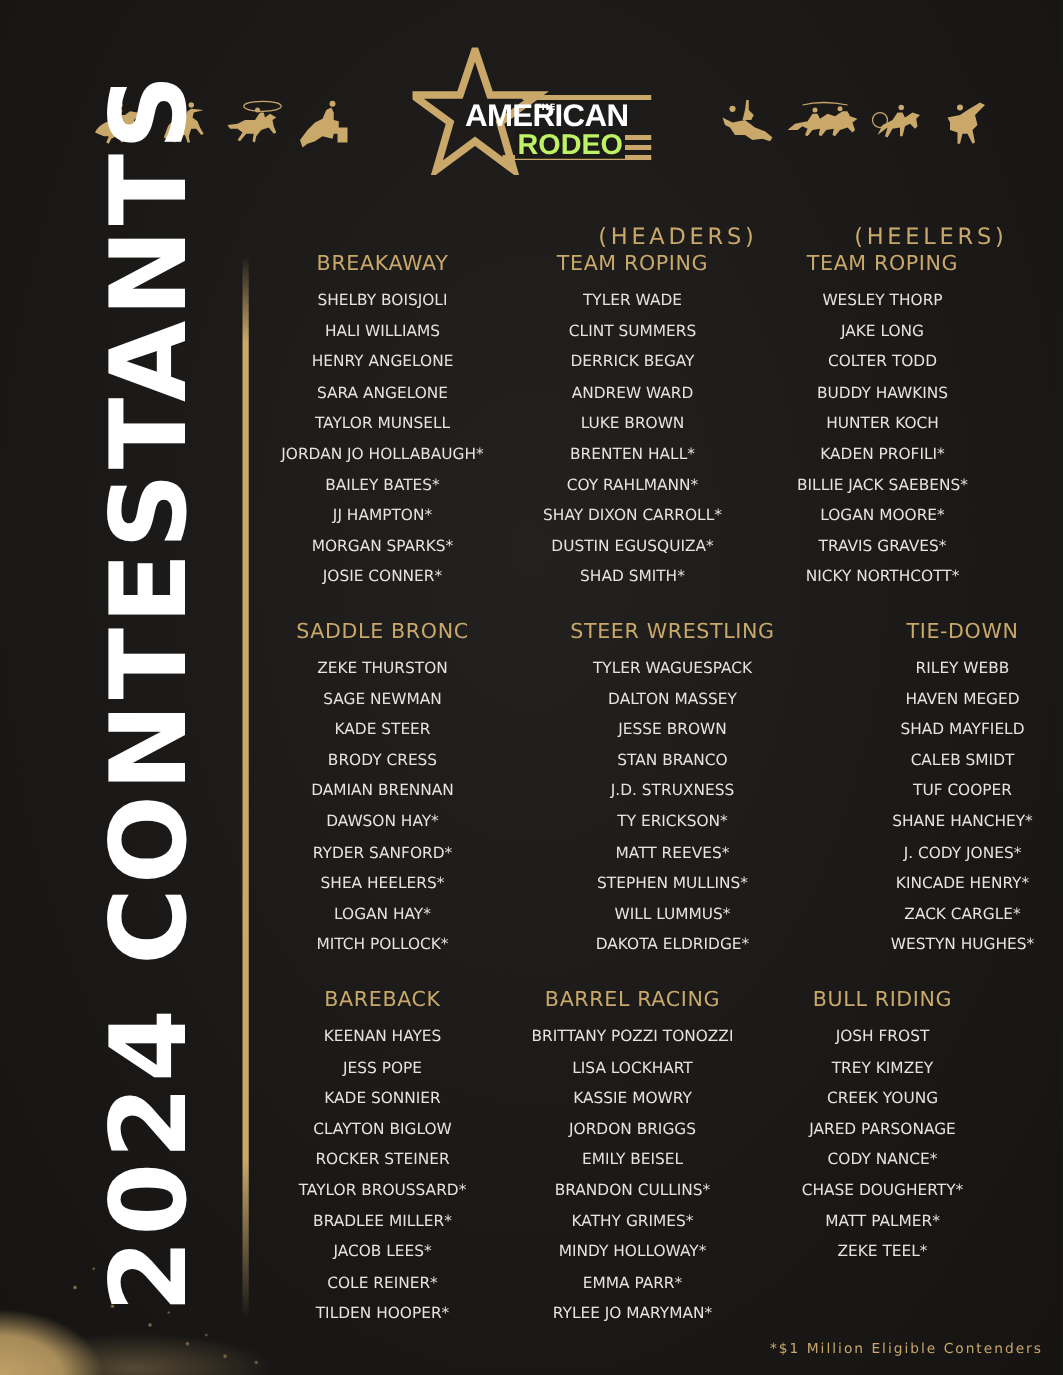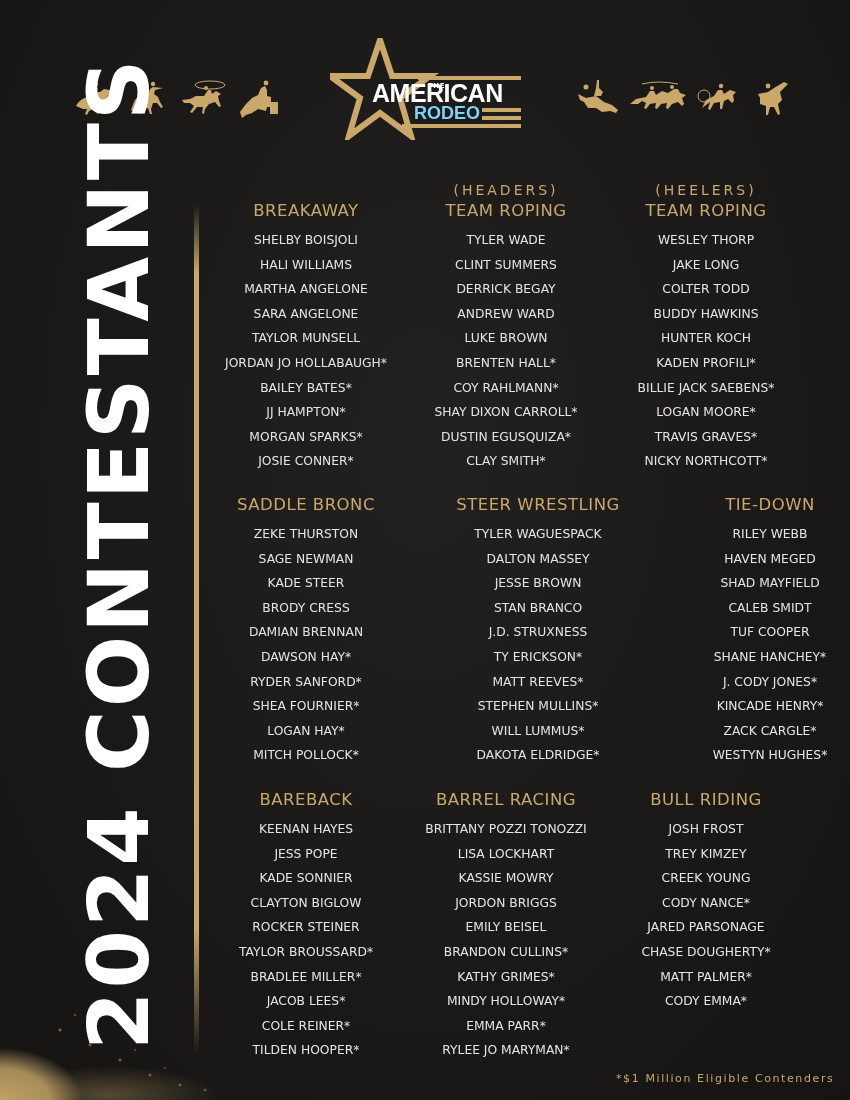--- a/index.html
+++ b/index.html
@@ -29,21 +29,21 @@
   }
   .header-icons { position: absolute; top: 78px; display: flex; gap: 6px; align-items: flex-end; }
   .header-icons.left { left: 72px; }
   .header-icons.right { left: 574px; }
   .rider-icon { width: 48px; height: 40px; display: block; }
 
   .logo { position: absolute; left: 330px; top: 38px; width: 195px; height: 102px; }
   .logo svg { position: absolute; left: 0; top: 0; }
   .logo .the { position: absolute; left: 98px; top: 44px; font-size: 7px; font-weight: bold; color: #fff; letter-spacing: 0.5px; }
   .logo .american { position: absolute; left: 42px; top: 43px; font-size: 25px; font-weight: bold; color: #fff; letter-spacing: -0.5px; line-height: 1; font-family: "Liberation Sans", sans-serif; }
-  .logo .rodeo { position: absolute; left: 82px; top: 66px; font-size: 18px; font-weight: bold; color: #7dd3fc; line-height: 1; font-family: "Liberation Sans", sans-serif; padding: 0 2px; background: #1b1a19; }
+  .logo .rodeo { position: absolute; left: 82px; top: 66px; font-size: 23px; font-weight: bold; color: #bef264; line-height: 1; font-family: "Liberation Sans", sans-serif; padding: 0 2px; background: #1b1a19; }
 
   .side-title {
     position: absolute; left: 85px; top: 1050px;
     transform-origin: 0 0; transform: rotate(-90deg);
     width: 850px; height: 68px;
     font-family: "DejaVu Sans", sans-serif; font-weight: bold;
     font-size: 84px; line-height: 68px; color: #ffffff;
     letter-spacing: 3px; white-space: nowrap;
   }
   .divider {
@@ -51,21 +51,21 @@
     background: linear-gradient(to bottom, rgba(201,168,106,0) 0%, #c9a86a 8%, #c9a86a 85%, rgba(201,168,106,0) 100%);
     border-radius: 3px;
   }
 
   .grid { position: absolute; left: 206px; top: 176px; width: 600px; }
   .row { display: flex; }
   .col { width: 200px; text-align: center; }
   .row-0 { }
   .row-1 { position: absolute; top: 318px; left: 0; gap: 32px; }
   .row-2 { position: absolute; top: 613px; left: 0; }
-  .sub { height: 20px; font-size: 14px; letter-spacing: 3px; color: #c9a86a; line-height: 20px; }
+  .sub { height: 20px; font-size: 18px; letter-spacing: 3px; color: #c9a86a; line-height: 20px; text-align: right; }
   .event-title { font-weight: normal; font-size: 16.5px; color: #c9a86a; line-height: 22px; height: 22px; letter-spacing: 0.5px; }
   .names { list-style: none; margin: 6px 0 0; padding: 0; }
   .names li { font-size: 12.3px; line-height: 24.6px; height: 24.6px; color: #e6e4e0; white-space: nowrap; font-family: "DejaVu Sans", sans-serif; }
   .row-0 .col { padding-top: 4px; }
 
   .footnote {
     position: absolute; left: 616px; top: 1072px;
     font-size: 11px; letter-spacing: 1.6px; color: #c9a86a; white-space: nowrap;
   }
 </style>
@@ -135,21 +135,21 @@
 <div class="divider"></div>
 
 <div class="grid">
   <div class="row row-0">
     <div class="col">
       <div class="sub"></div>
       <div class="event-title">BREAKAWAY</div>
       <ul class="names">
         <li>SHELBY BOISJOLI</li>
         <li>HALI WILLIAMS</li>
-        <li>MARTHA ANGELONE</li>
+        <li>HENRY ANGELONE</li>
         <li>SARA ANGELONE</li>
         <li>TAYLOR MUNSELL</li>
         <li>JORDAN JO HOLLABAUGH*</li>
         <li>BAILEY BATES*</li>
         <li>JJ HAMPTON*</li>
         <li>MORGAN SPARKS*</li>
         <li>JOSIE CONNER*</li>
       </ul>
     </div>
     <div class="col">
@@ -158,21 +158,21 @@
       <ul class="names">
         <li>TYLER WADE</li>
         <li>CLINT SUMMERS</li>
         <li>DERRICK BEGAY</li>
         <li>ANDREW WARD</li>
         <li>LUKE BROWN</li>
         <li>BRENTEN HALL*</li>
         <li>COY RAHLMANN*</li>
         <li>SHAY DIXON CARROLL*</li>
         <li>DUSTIN EGUSQUIZA*</li>
-        <li>CLAY SMITH*</li>
+        <li>SHAD SMITH*</li>
       </ul>
     </div>
     <div class="col">
       <div class="sub">(HEELERS)</div>
       <div class="event-title">TEAM ROPING</div>
       <ul class="names">
         <li>WESLEY THORP</li>
         <li>JAKE LONG</li>
         <li>COLTER TODD</li>
         <li>BUDDY HAWKINS</li>
@@ -190,21 +190,21 @@
     <div class="col">
       <div class="event-title">SADDLE BRONC</div>
       <ul class="names">
         <li>ZEKE THURSTON</li>
         <li>SAGE NEWMAN</li>
         <li>KADE STEER</li>
         <li>BRODY CRESS</li>
         <li>DAMIAN BRENNAN</li>
         <li>DAWSON HAY*</li>
         <li>RYDER SANFORD*</li>
-        <li>SHEA FOURNIER*</li>
+        <li>SHEA HEELERS*</li>
         <li>LOGAN HAY*</li>
         <li>MITCH POLLOCK*</li>
       </ul>
     </div>
     <div class="col">
       <div class="event-title">STEER WRESTLING</div>
       <ul class="names">
         <li>TYLER WAGUESPACK</li>
         <li>DALTON MASSEY</li>
         <li>JESSE BROWN</li>
@@ -264,23 +264,23 @@
         <li>EMMA PARR*</li>
         <li>RYLEE JO MARYMAN*</li>
       </ul>
     </div>
     <div class="col">
       <div class="event-title">BULL RIDING</div>
       <ul class="names">
         <li>JOSH FROST</li>
         <li>TREY KIMZEY</li>
         <li>CREEK YOUNG</li>
+        <li>JARED PARSONAGE</li>
         <li>CODY NANCE*</li>
-        <li>JARED PARSONAGE</li>
         <li>CHASE DOUGHERTY*</li>
         <li>MATT PALMER*</li>
-        <li>CODY EMMA*</li>
+        <li>ZEKE TEEL*</li>
       </ul>
     </div>
   </div>
 </div>
 
 <div class="footnote">*$1 Million Eligible Contenders</div>
 
 </body></html>

